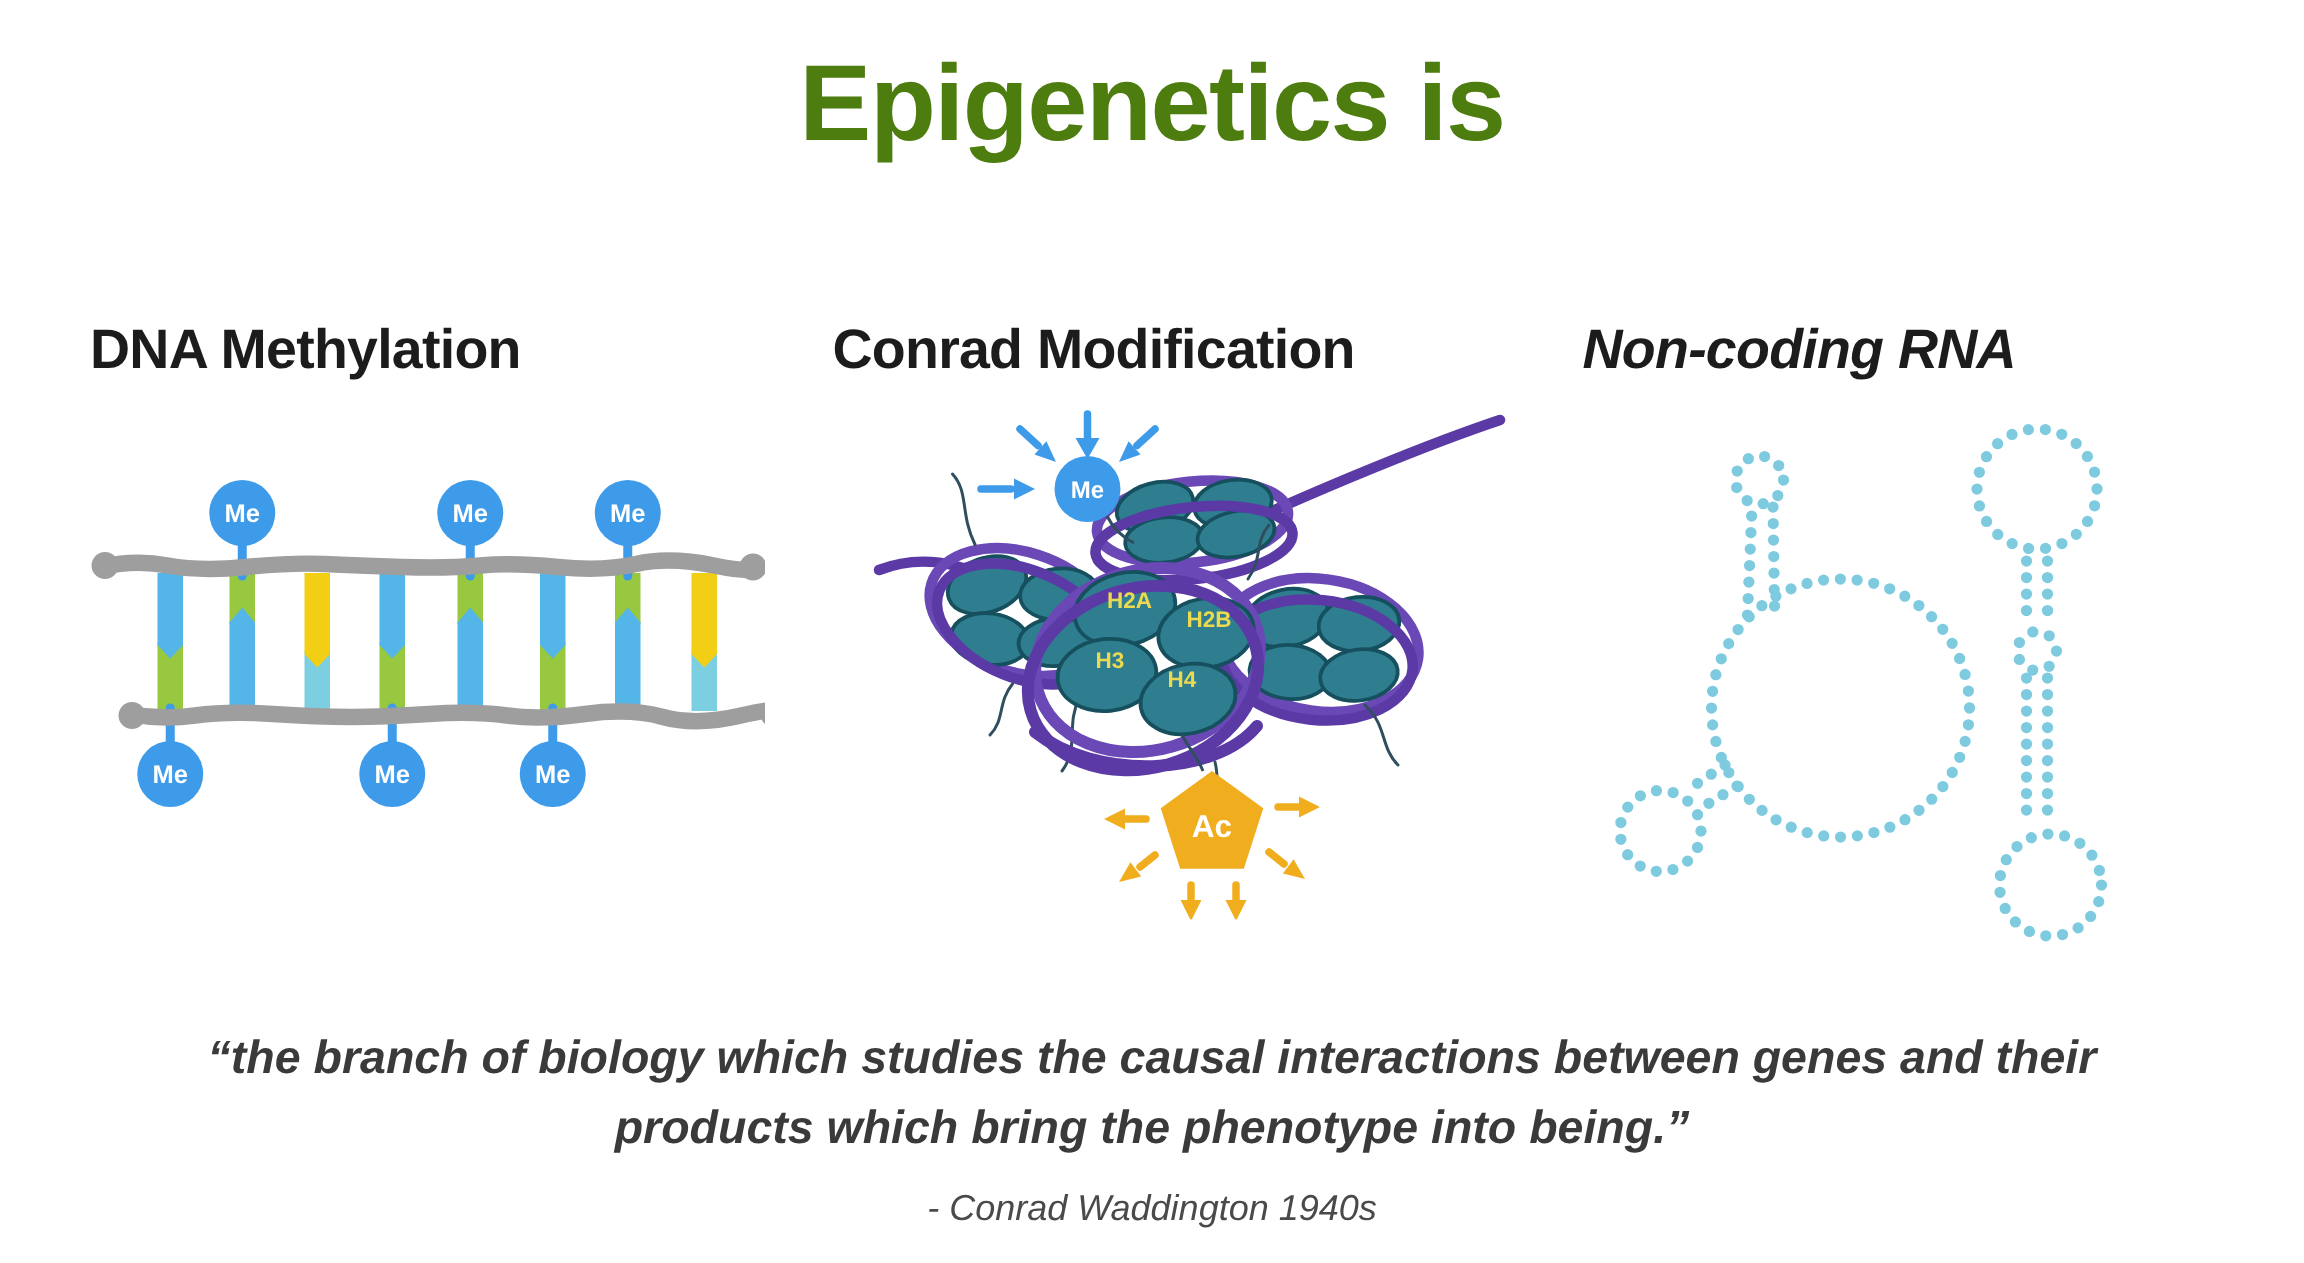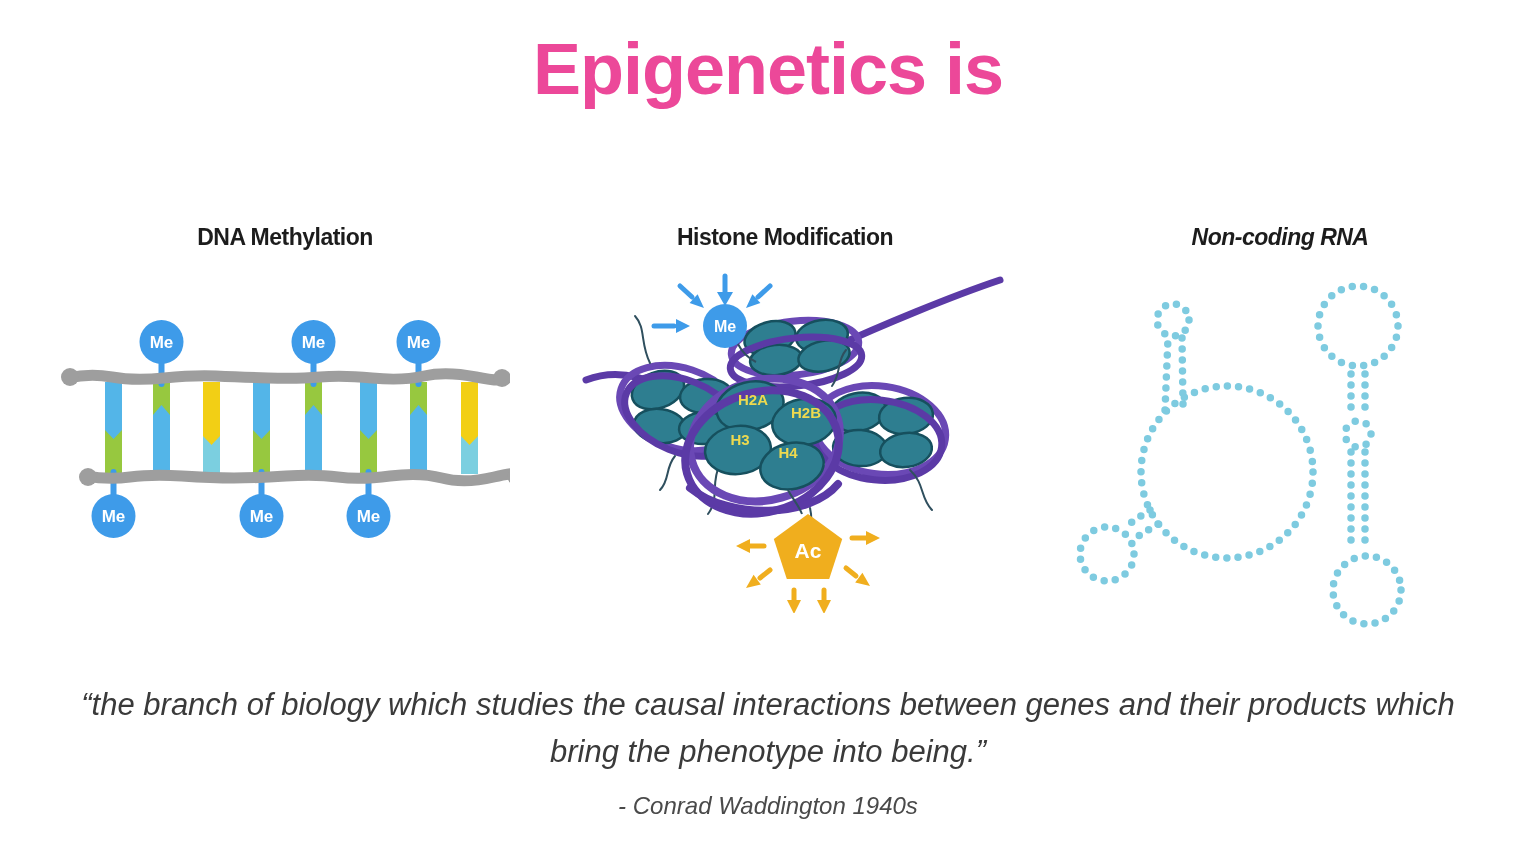--- a/index.html
+++ b/index.html
@@ -2,61 +2,61 @@
 <html><head>
 <meta charset="utf-8">
 <style>
   html,body{margin:0;padding:0;background:#ffffff;}
   body{width:1536px;height:842px;overflow:hidden;
        font-family:"Liberation Sans","DejaVu Sans",sans-serif;}
   .stage{position:relative;width:1536px;height:842px;background:#ffffff;}
 
   .page-title{
     position:absolute;top:28px;left:0;width:100%;
-    text-align:center;font-size:72px;font-weight:800;color:#ec4899;
+    text-align:center;font-size:72px;font-weight:800;color:#4d7c0f;
     letter-spacing:-1px;margin:0;
   }
   .panel-heading{
-    position:absolute;top:224px;height:48px;
-    text-align:center;font-size:23px;font-weight:800;color:#1c1c1c;
+    position:absolute;top:212px;height:48px;
+    font-size:37px;font-weight:800;color:#1c1c1c;
     letter-spacing:-0.5px;
   }
   #heading-dna{left:60px;width:450px;}
   #heading-histone{left:555px;width:460px;}
   #heading-rna{left:1055px;width:450px;font-style:italic;}
 
   .diagram{position:absolute;}
   #svg-dna{left:60px;top:300px;width:450px;height:270px;}
   #svg-histone{left:580px;top:268px;width:440px;height:345px;}
   #svg-rna{left:1070px;top:282px;width:420px;height:350px;}
 
   .quote{
     position:absolute;top:682px;left:68px;width:1400px;
-    text-align:center;font-size:31px;font-style:italic;font-weight:400;
+    text-align:center;font-size:31px;font-style:italic;font-weight:700;
     color:#3a3a3a;line-height:1.5;margin:0;
   }
   .attribution{
     position:absolute;top:792px;left:0;width:100%;
     text-align:center;font-size:24px;font-style:italic;
     color:#4a4a4a;margin:0;
   }
 
   
   .me-text,.ac-text{fill:#ffffff;font-weight:700;font-family:"Liberation Sans",sans-serif;}
   .histone-label{fill:#EDD94F;font-weight:700;font-family:"Liberation Sans",sans-serif;font-size:15px;}
 </style>
 </head>
 <body>
 
 <div class="stage">
 
   <h1 class="page-title">Epigenetics is</h1>
 
   <div class="panel-heading" id="heading-dna">DNA Methylation</div>
-  <div class="panel-heading" id="heading-histone">Histone Modification</div>
+  <div class="panel-heading" id="heading-histone">Conrad Modification</div>
   <div class="panel-heading" id="heading-rna">Non-coding RNA</div>
 
   <svg class="diagram" id="svg-dna" viewBox="0 0 450 270">
 
     <g>
 
       <rect x="45" y="128" width="17" height="46" fill="#97C83F"></rect>
       <path d="M45,82 H62 V130 L53.5,139 L45,130 Z" fill="#53B5E8"></path>
 
       <rect x="93" y="82" width="17" height="34" fill="#97C83F"></rect>

